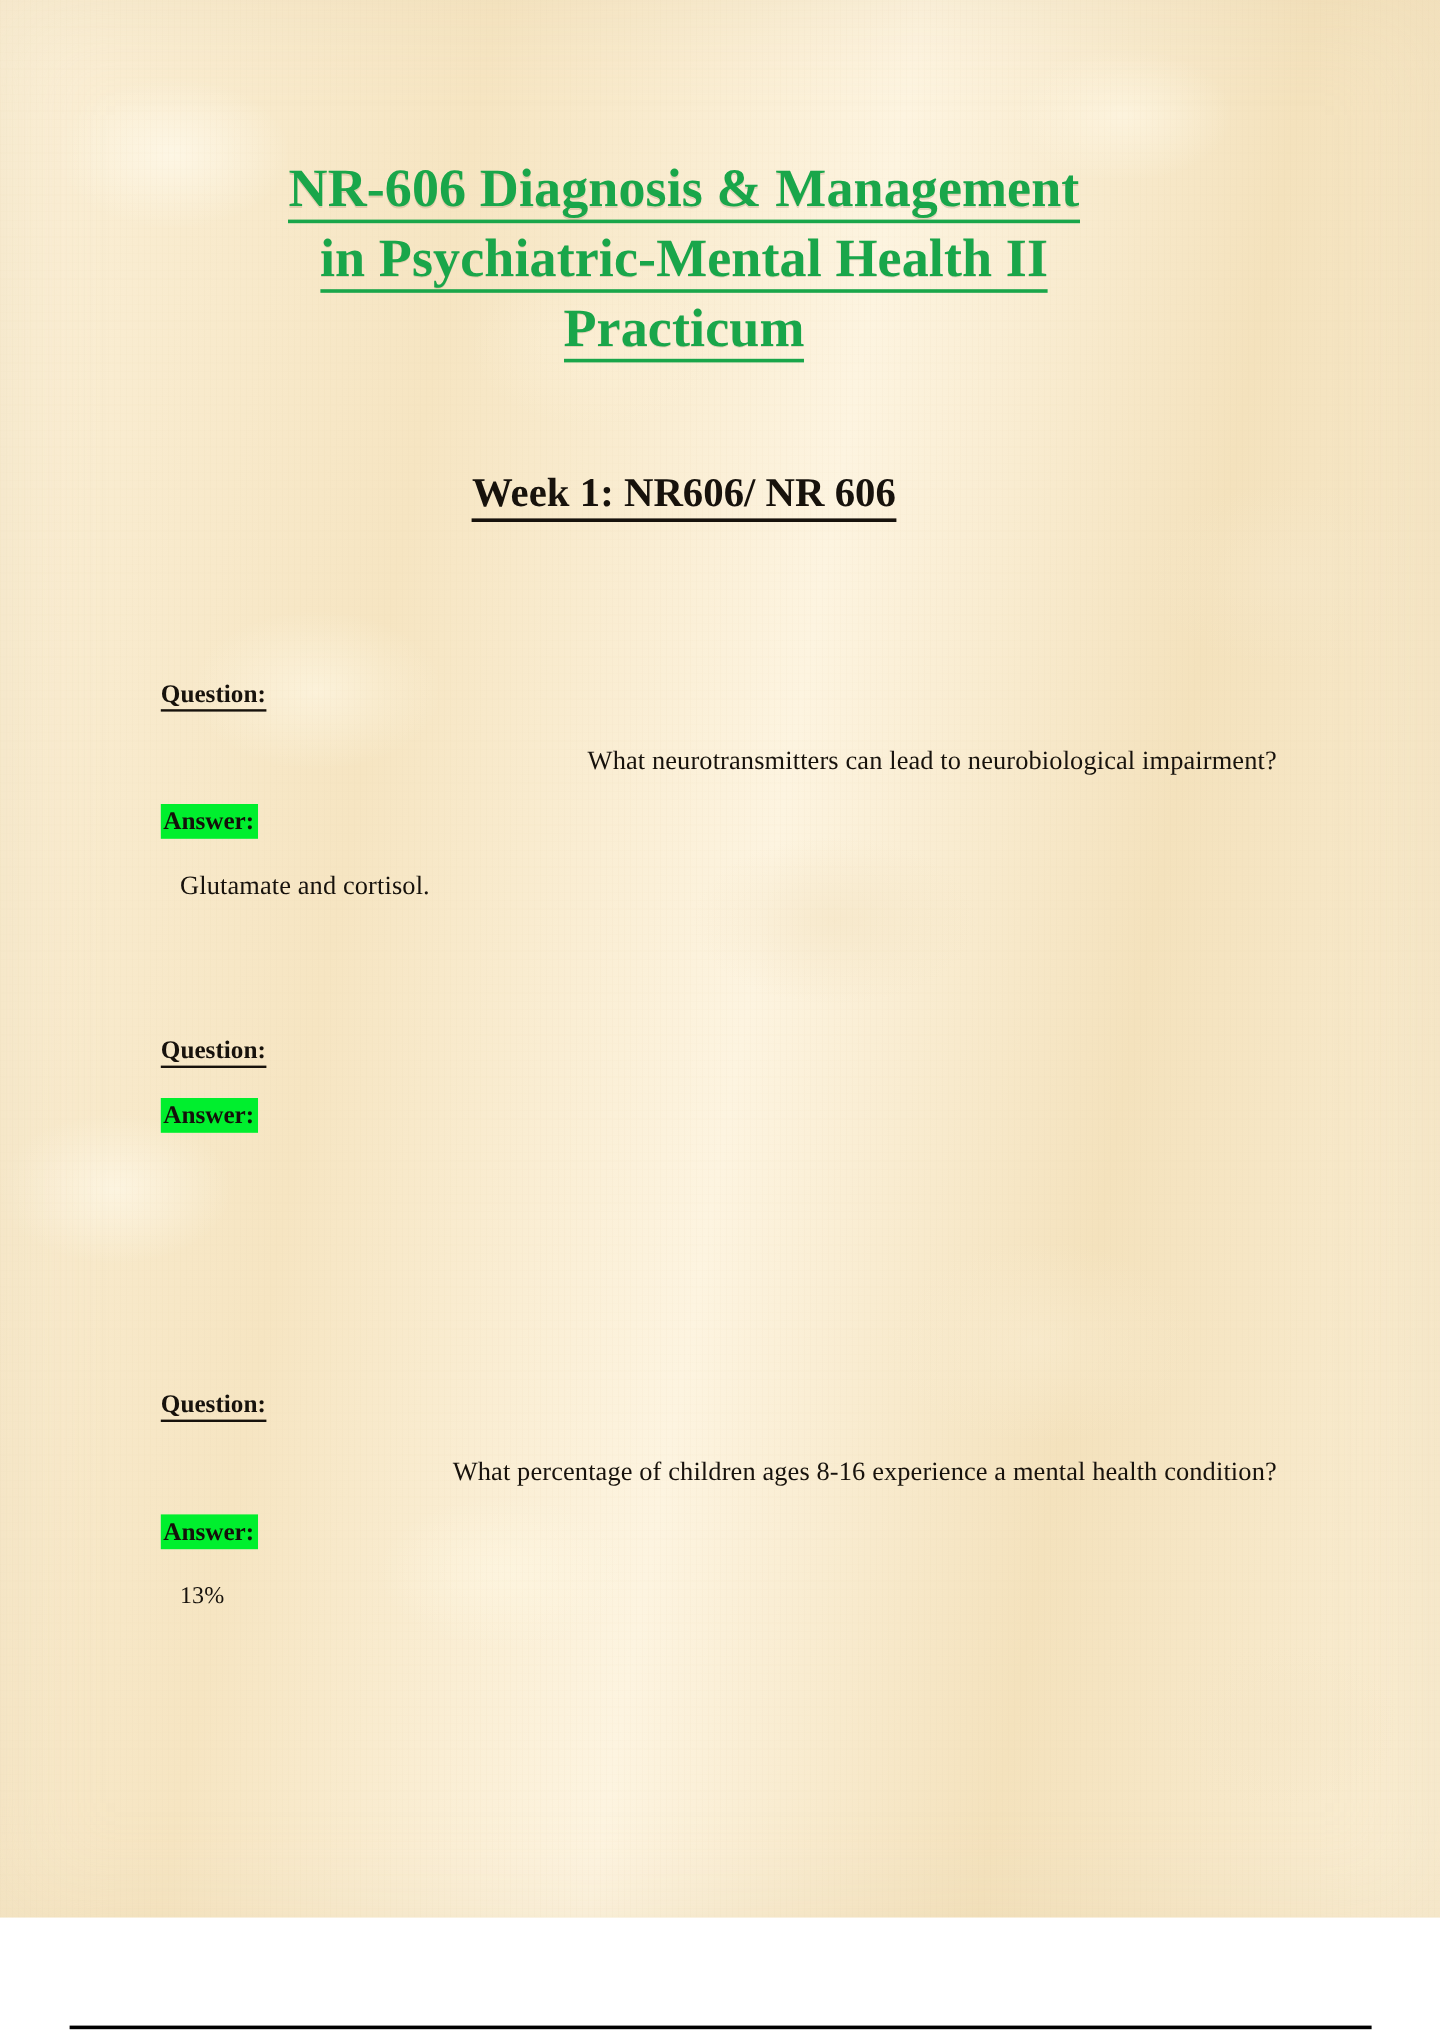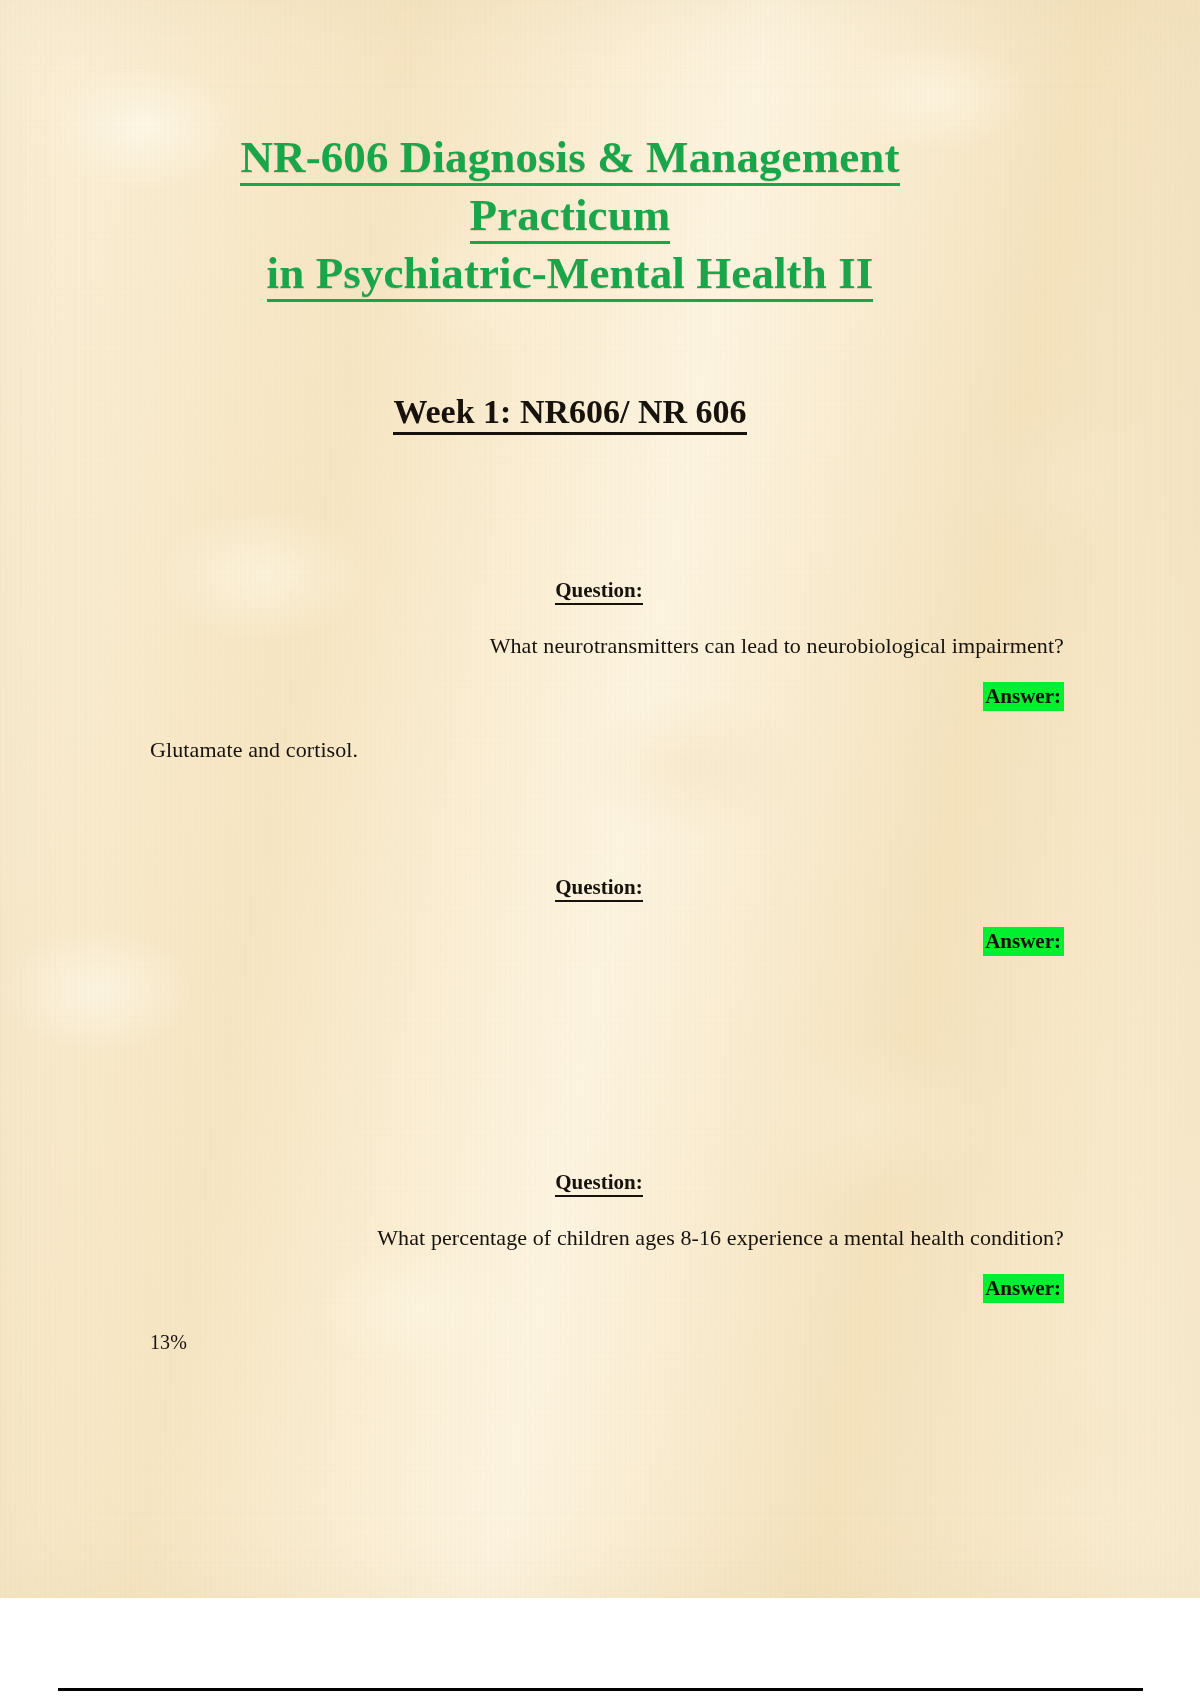--- a/index.html
+++ b/index.html
@@ -104,22 +104,21 @@
   }
   .qa-block.b1 { top: 565px; }
   .qa-block.b2 { top: 862px; }
   .qa-block.b3 { top: 1157px; }
 
   .q-label {
     font-size: 21px;
     font-weight: bold;
     color: #17120c;
     line-height: 26px;
-    margin: 12px 0 28px 0;
-    text-align: center;
+    margin: 0 0 28px 0;
   }
   .q-label > span {
     border-bottom: 2px solid #17120c;
     padding-bottom: 1px;
   }
 
   .q-text {
     font-size: 22px;
     line-height: 30px;
     color: #17120c;
@@ -127,21 +126,20 @@
     letter-spacing: .1px;
     text-align: right;
   }
 
   .a-label {
     font-size: 21px;
     font-weight: bold;
     color: #14100a;
     line-height: 26px;
     margin: 0 0 26px 0;
-    text-align: right;
   }
   .a-label > span {
     background: #00ef2e;
     padding: 2px 3px 3px 2px;
   }
 
   .a-text {
     font-size: 22px;
     line-height: 30px;
     color: #17120c;
@@ -173,22 +171,22 @@
 </head>
 <body>
 
 <div id="page-sheet">
   <div id="paper-grain"></div>
 
   <div id="content">
 
     <div class="doc-title">
       <span class="tl"><span>NR-606 Diagnosis &amp; Management</span></span>
+      <span class="tl"><span>in Psychiatric-Mental Health II</span></span>
       <span class="tl"><span>Practicum</span></span>
-      <span class="tl"><span>in Psychiatric-Mental Health II</span></span>
     </div>
 
     <div class="doc-subtitle">
       <span>Week 1: NR606/ NR 606</span>
     </div>
 
     <div class="qa-block b1">
       <p class="q-label"><span>Question:</span></p>
       <p class="q-text">What neurotransmitters can lead to neurobiological impairment?</p>
       <p class="a-label"><span>Answer:</span></p>

